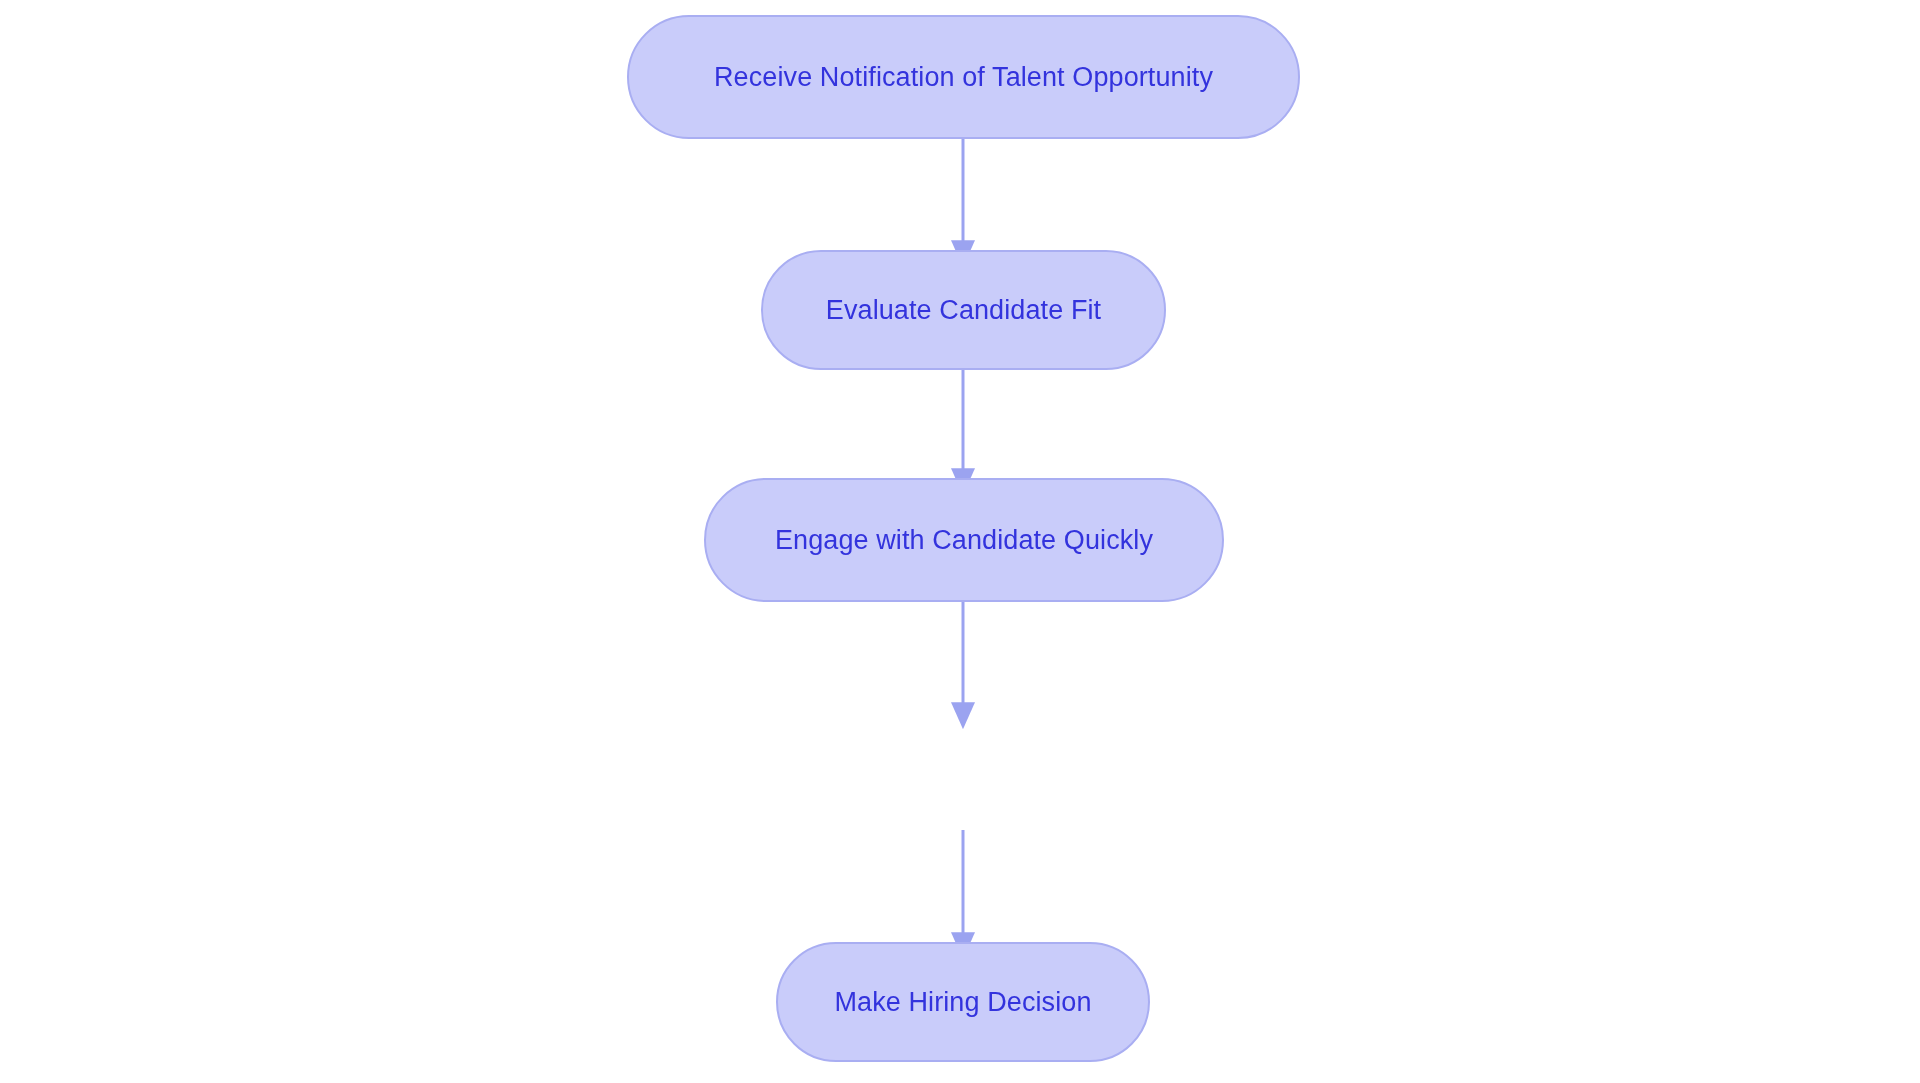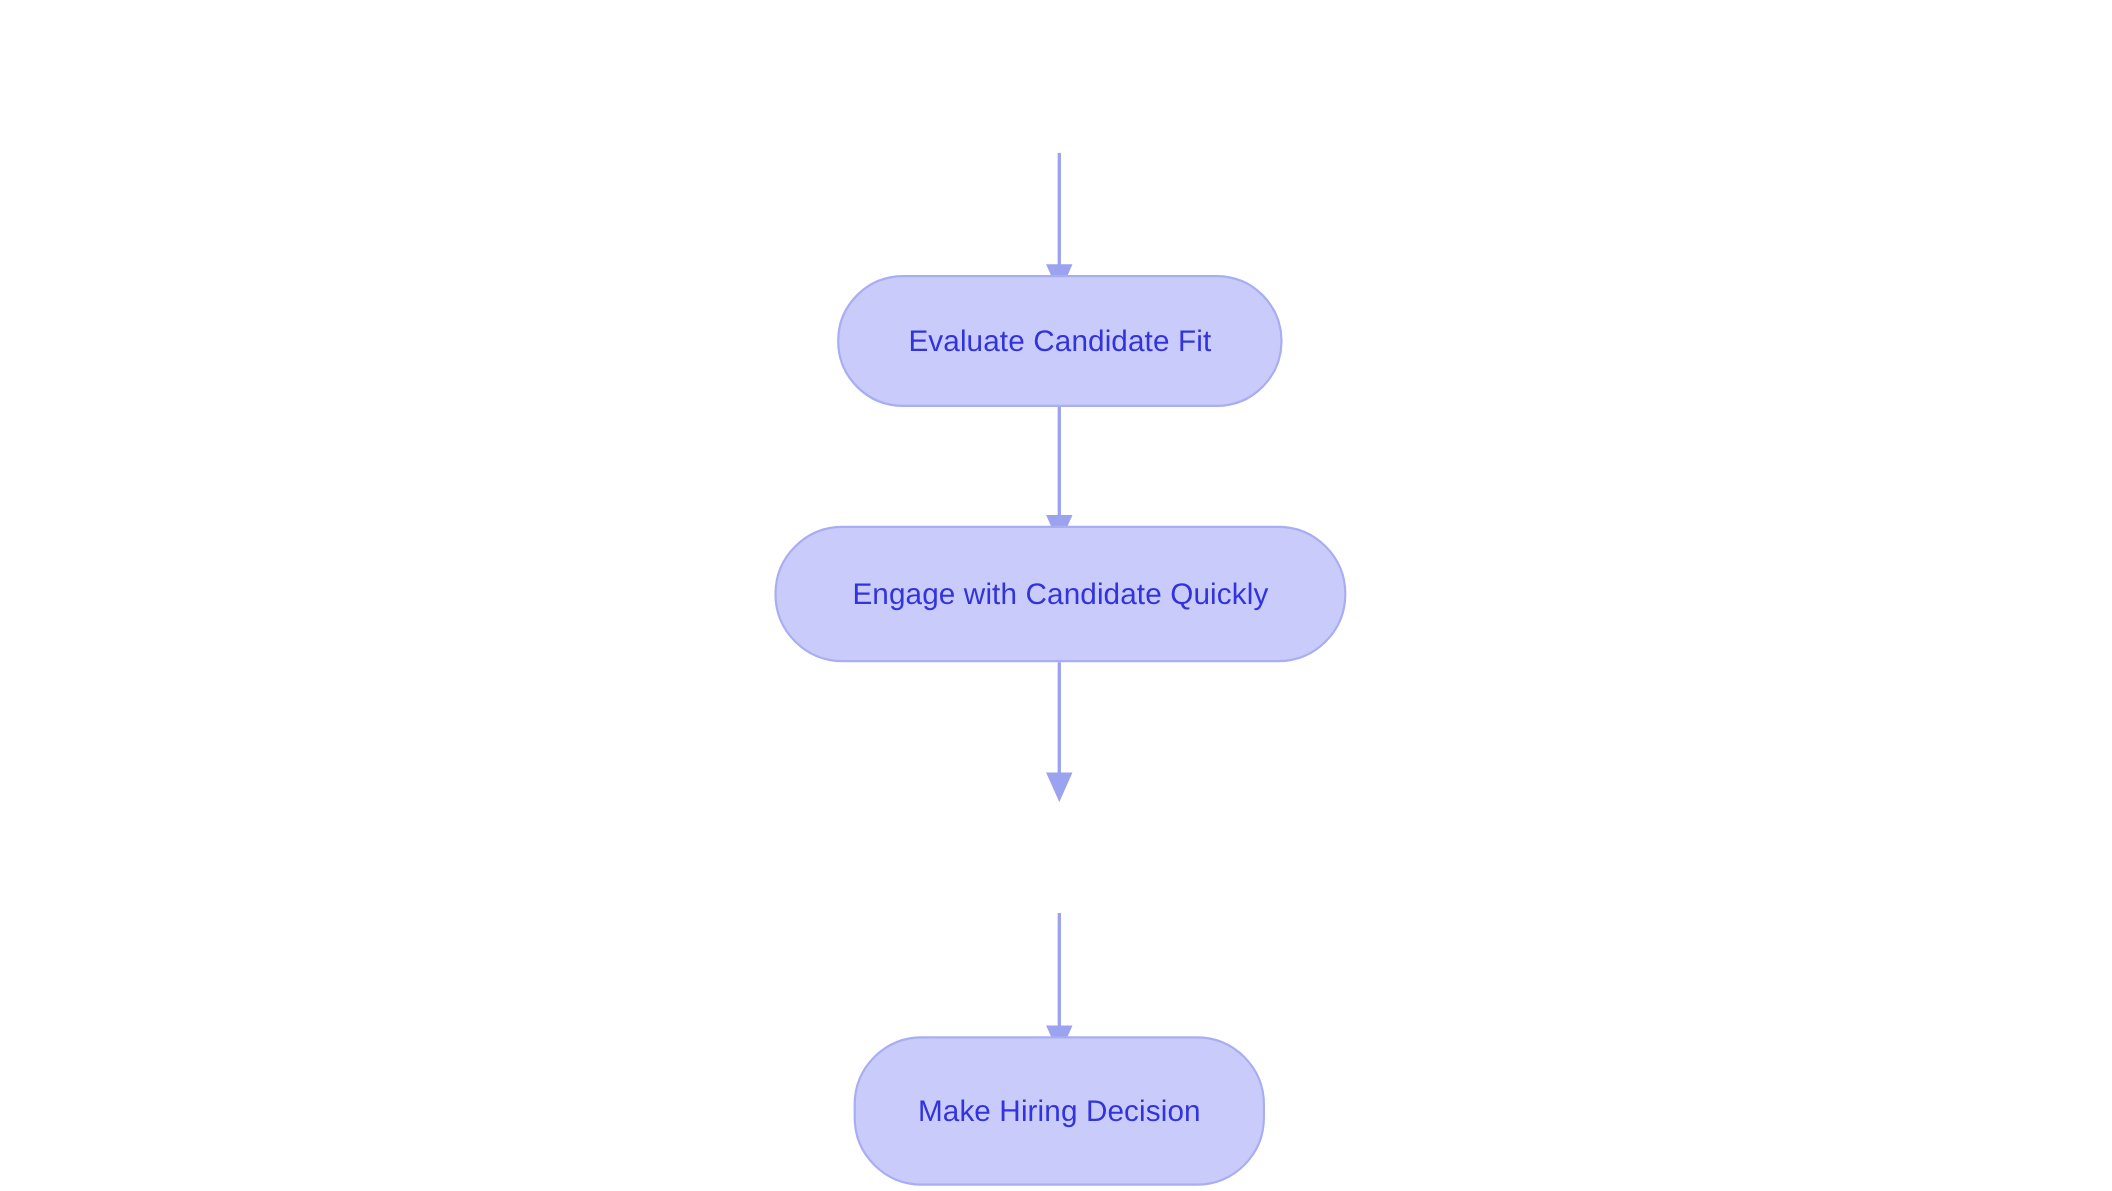--- a/index.html
+++ b/index.html
@@ -63,21 +63,21 @@
     white-space: nowrap;
     text-align: center;
     user-select: none;
   }
 
   
   #node-0 { left: 627px;  top: 15px;   width: 673px; height: 124px; }
   #node-1 { left: 761px;  top: 250px;  width: 405px; height: 120px; }
   #node-2 { left: 704px;  top: 478px;  width: 520px; height: 124px; }
   #node-3 { left: 783px;  top: 712px;  width: 362px; height: 118px; }
-  #node-4 { left: 776px;  top: 942px;  width: 374px; height: 136px; }
+  #node-4 { left: 776px;  top: 942px;  width: 374px; height: 120px; }
 </style>
 </head>
 <body>
 
 <div id="flow-root">
 
   <svg id="edge-layer" viewBox="0 0 1920 1083" width="1920" height="1083" xmlns="http://www.w3.org/2000/svg">
     <defs>
       <marker id="arrowhead" markerWidth="9" markerHeight="8" refX="0.6" refY="4" orient="auto" markerUnits="strokeWidth">
         <path d="M0,0 L9,4 L0,8 z" fill="#9ba3f0"></path>
@@ -88,20 +88,23 @@
 
     <line x1="963" y1="370" x2="963" y2="470" stroke="#9ba3f0" stroke-width="3" marker-end="url(#arrowhead)"></line>
 
     <line x1="963" y1="602" x2="963" y2="704" stroke="#9ba3f0" stroke-width="3" marker-end="url(#arrowhead)"></line>
 
     <line x1="963" y1="830" x2="963" y2="934" stroke="#9ba3f0" stroke-width="3" marker-end="url(#arrowhead)"></line>
   </svg>
 
   <div id="node-layer">
 
+    <div class="flow-node" id="node-0">
+      <span class="flow-node-label">Receive Notification of Talent Opportunity</span>
+    </div>
 
     <div class="flow-node" id="node-1">
       <span class="flow-node-label">Evaluate Candidate Fit</span>
     </div>
 
     <div class="flow-node" id="node-2">
       <span class="flow-node-label">Engage with Candidate Quickly</span>
     </div>
 
 

